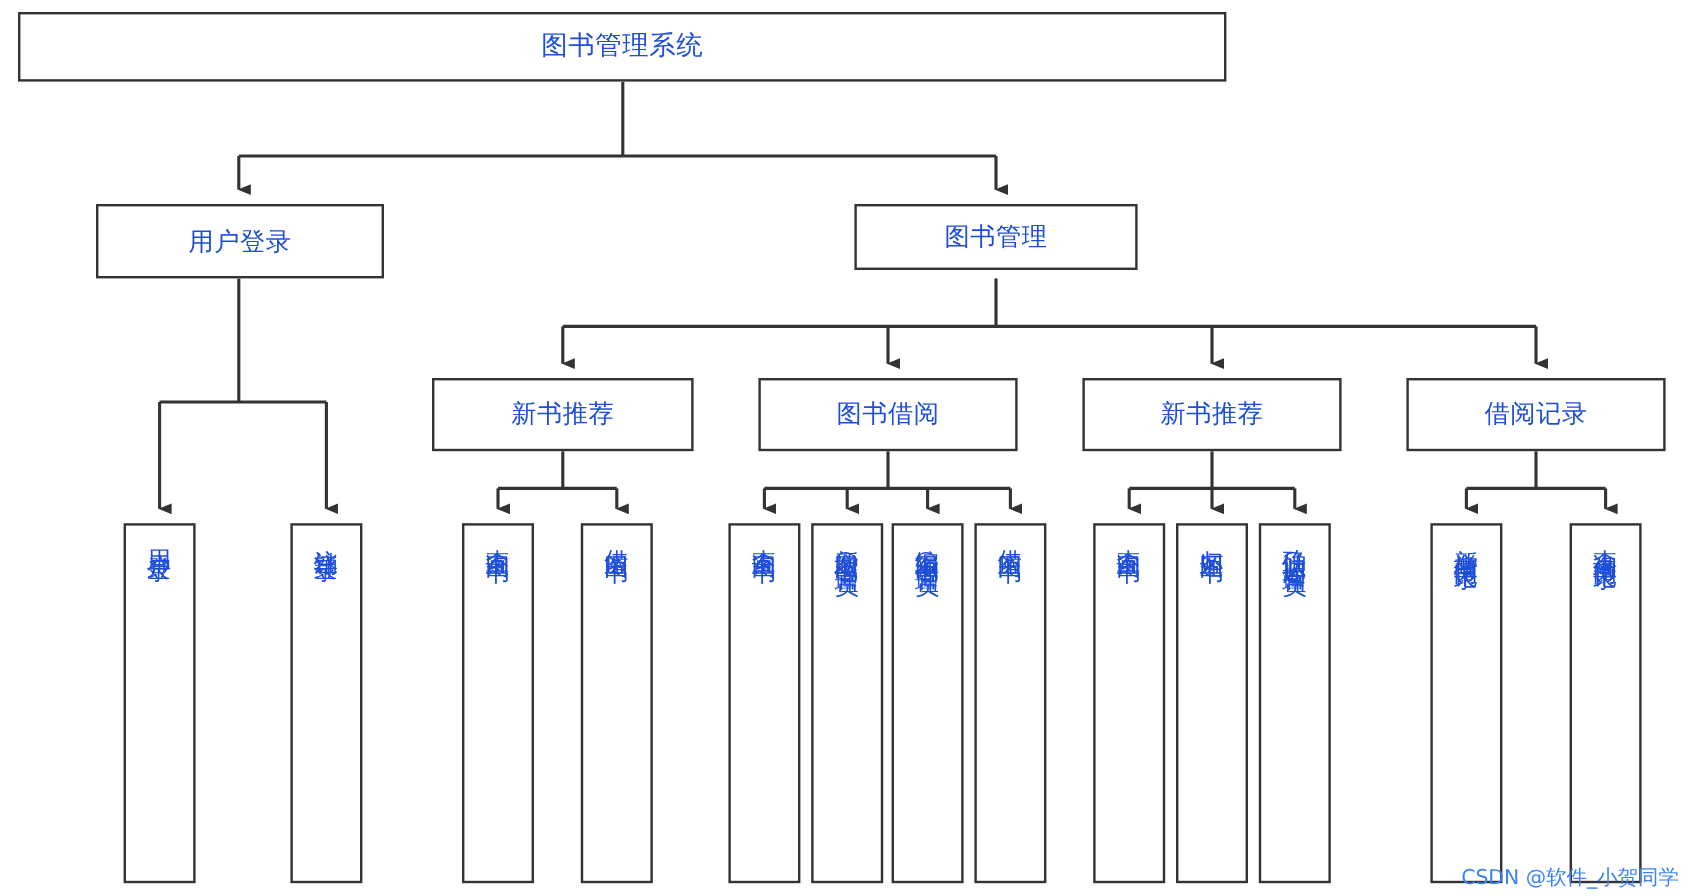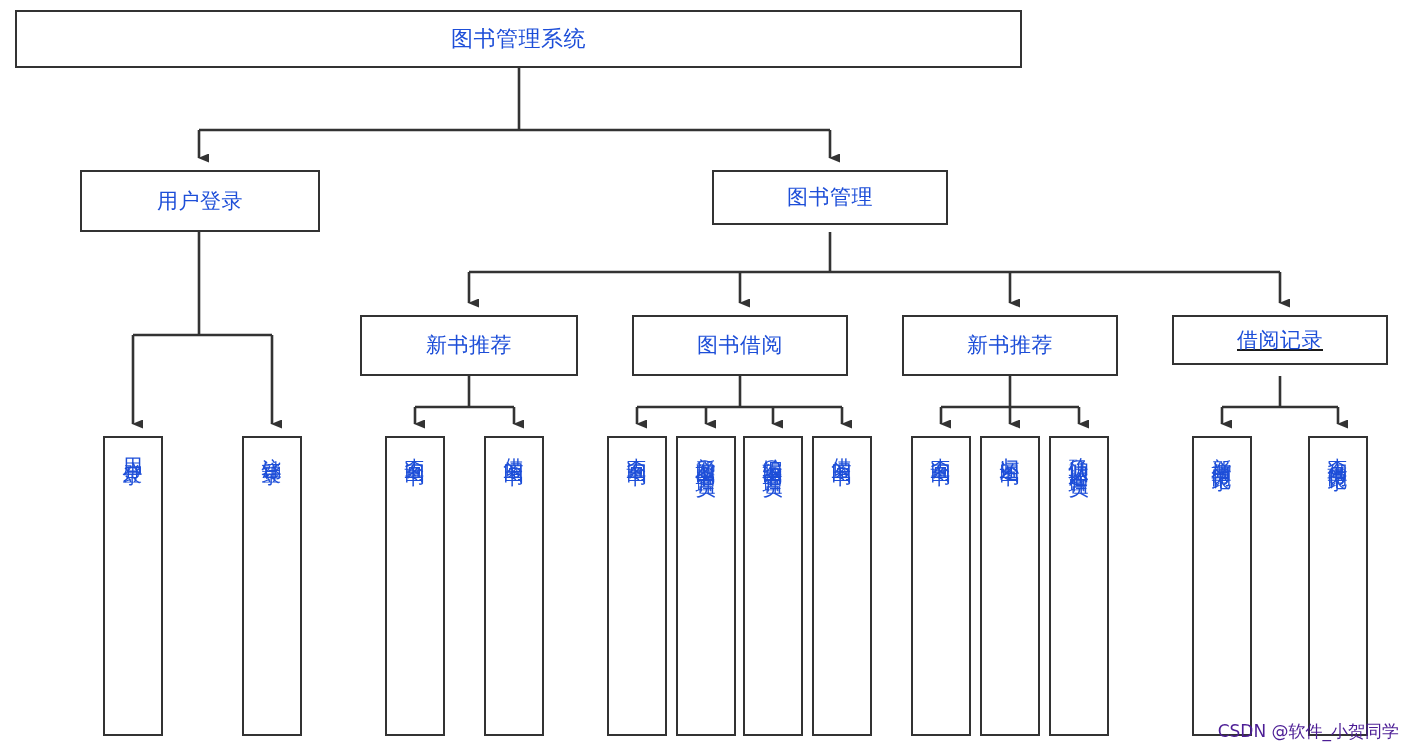--- a/index.html
+++ b/index.html
@@ -62,21 +62,21 @@
     font-size: 20px;
     letter-spacing: 3px;
     line-height: 1;
     white-space: nowrap;
   }
   #watermark {
     position: absolute;
     right: 6px;
     bottom: 4px;
     font-size: 17px;
-    color: #4c1d95;
+    color: #3b82f6;
     z-index: 5;
     white-space: nowrap;
     font-family: "DejaVu Sans", "Liberation Sans", sans-serif;
   }
 </style>
 </head>
 <body>
 
 <div id="diagram-root">
 
@@ -147,21 +147,21 @@
   </div>
 
   <div class="node horiz" style="left:632px; top:315px; width:216px; height:61px;">
     <span class="node-label">图书借阅</span>
   </div>
 
   <div class="node horiz" style="left:902px; top:315px; width:216px; height:61px;">
     <span class="node-label">新书推荐</span>
   </div>
 
-  <div class="node horiz" style="left:1172px; top:315px; width:216px; height:50px;text-decoration:underline;">
+  <div class="node horiz" style="left:1172px; top:315px; width:216px; height:61px;">
     <span class="node-label">借阅记录</span>
   </div>
 
   <div class="node vert" style="left:103px; top:436px; width:60px; height:300px;">
     <span class="node-label">用户登录</span>
   </div>
 
   <div class="node vert" style="left:242px; top:436px; width:60px; height:300px;">
     <span class="node-label">注销登录</span>
   </div>

